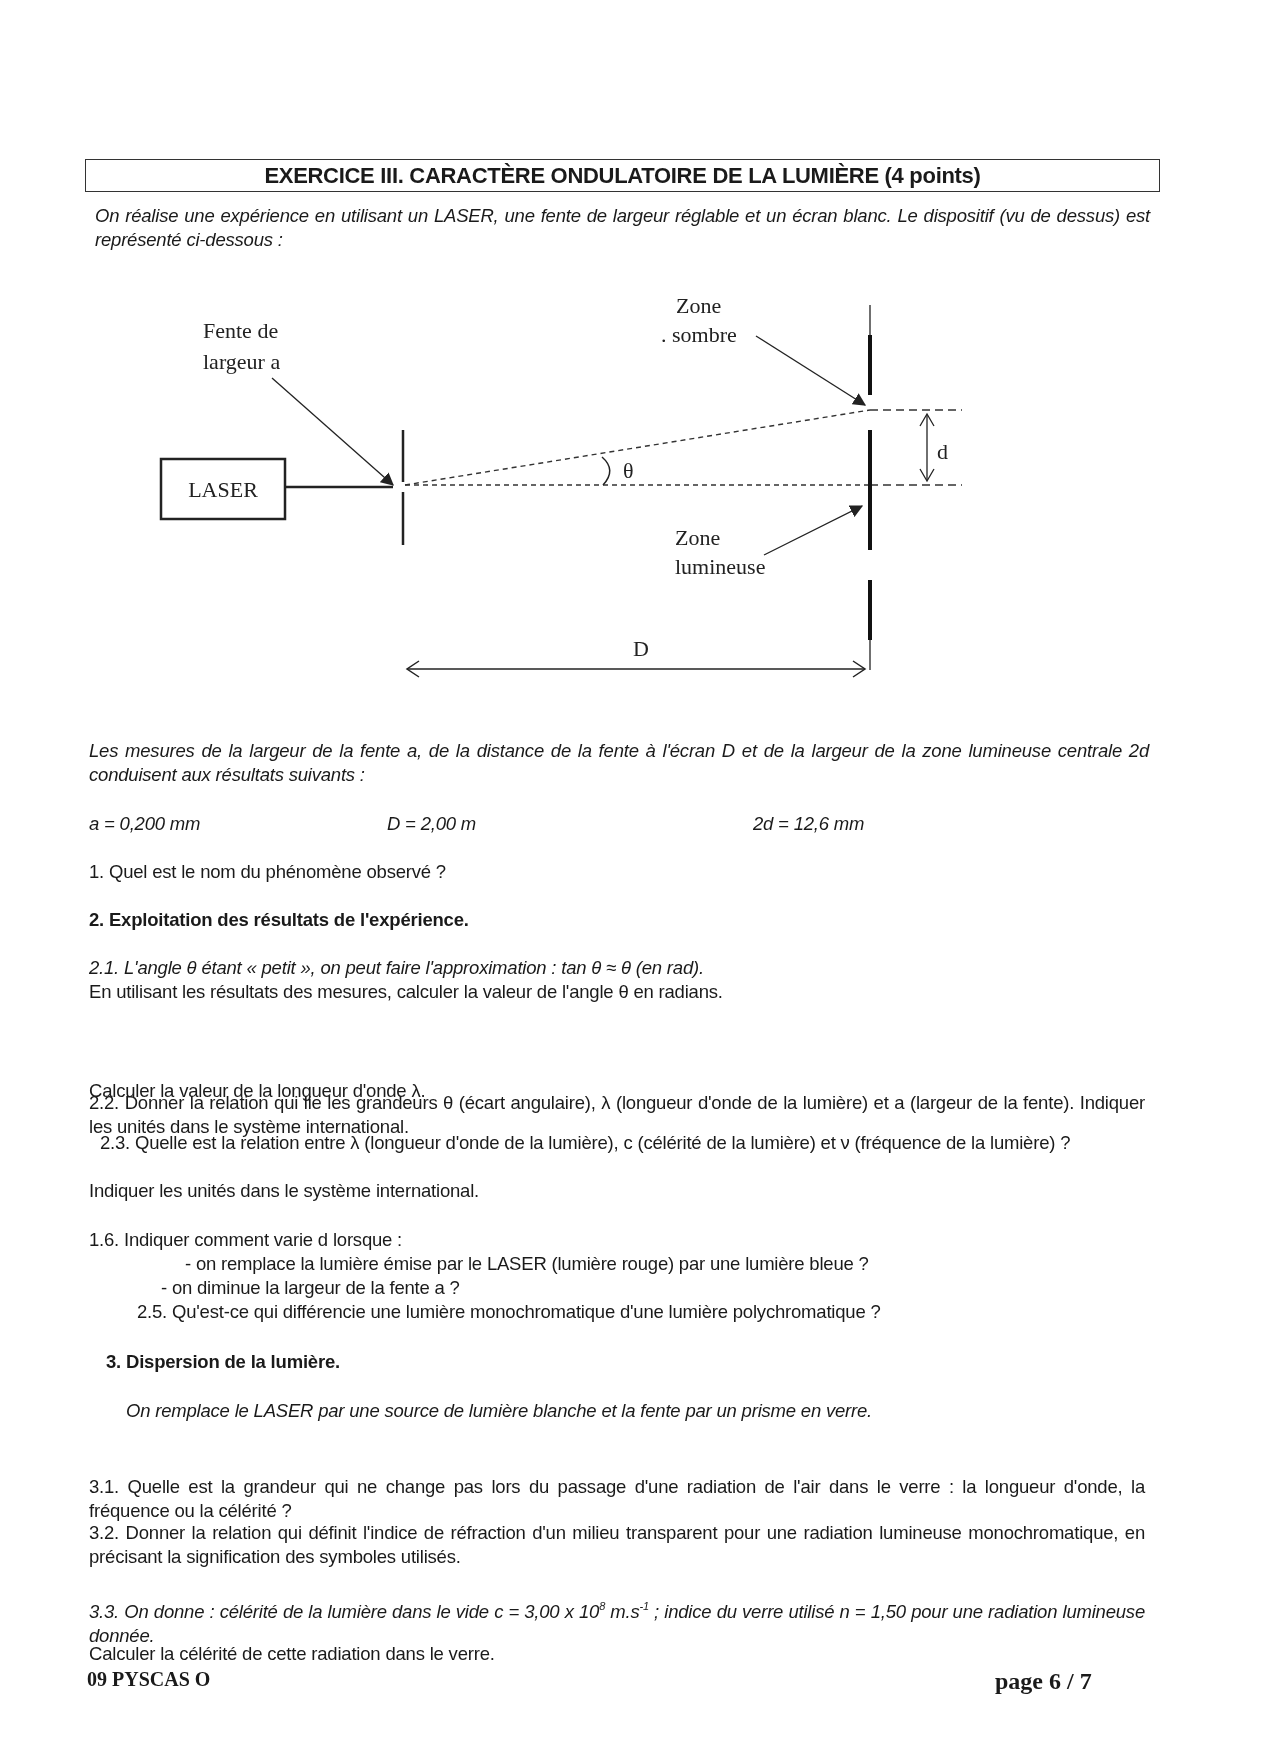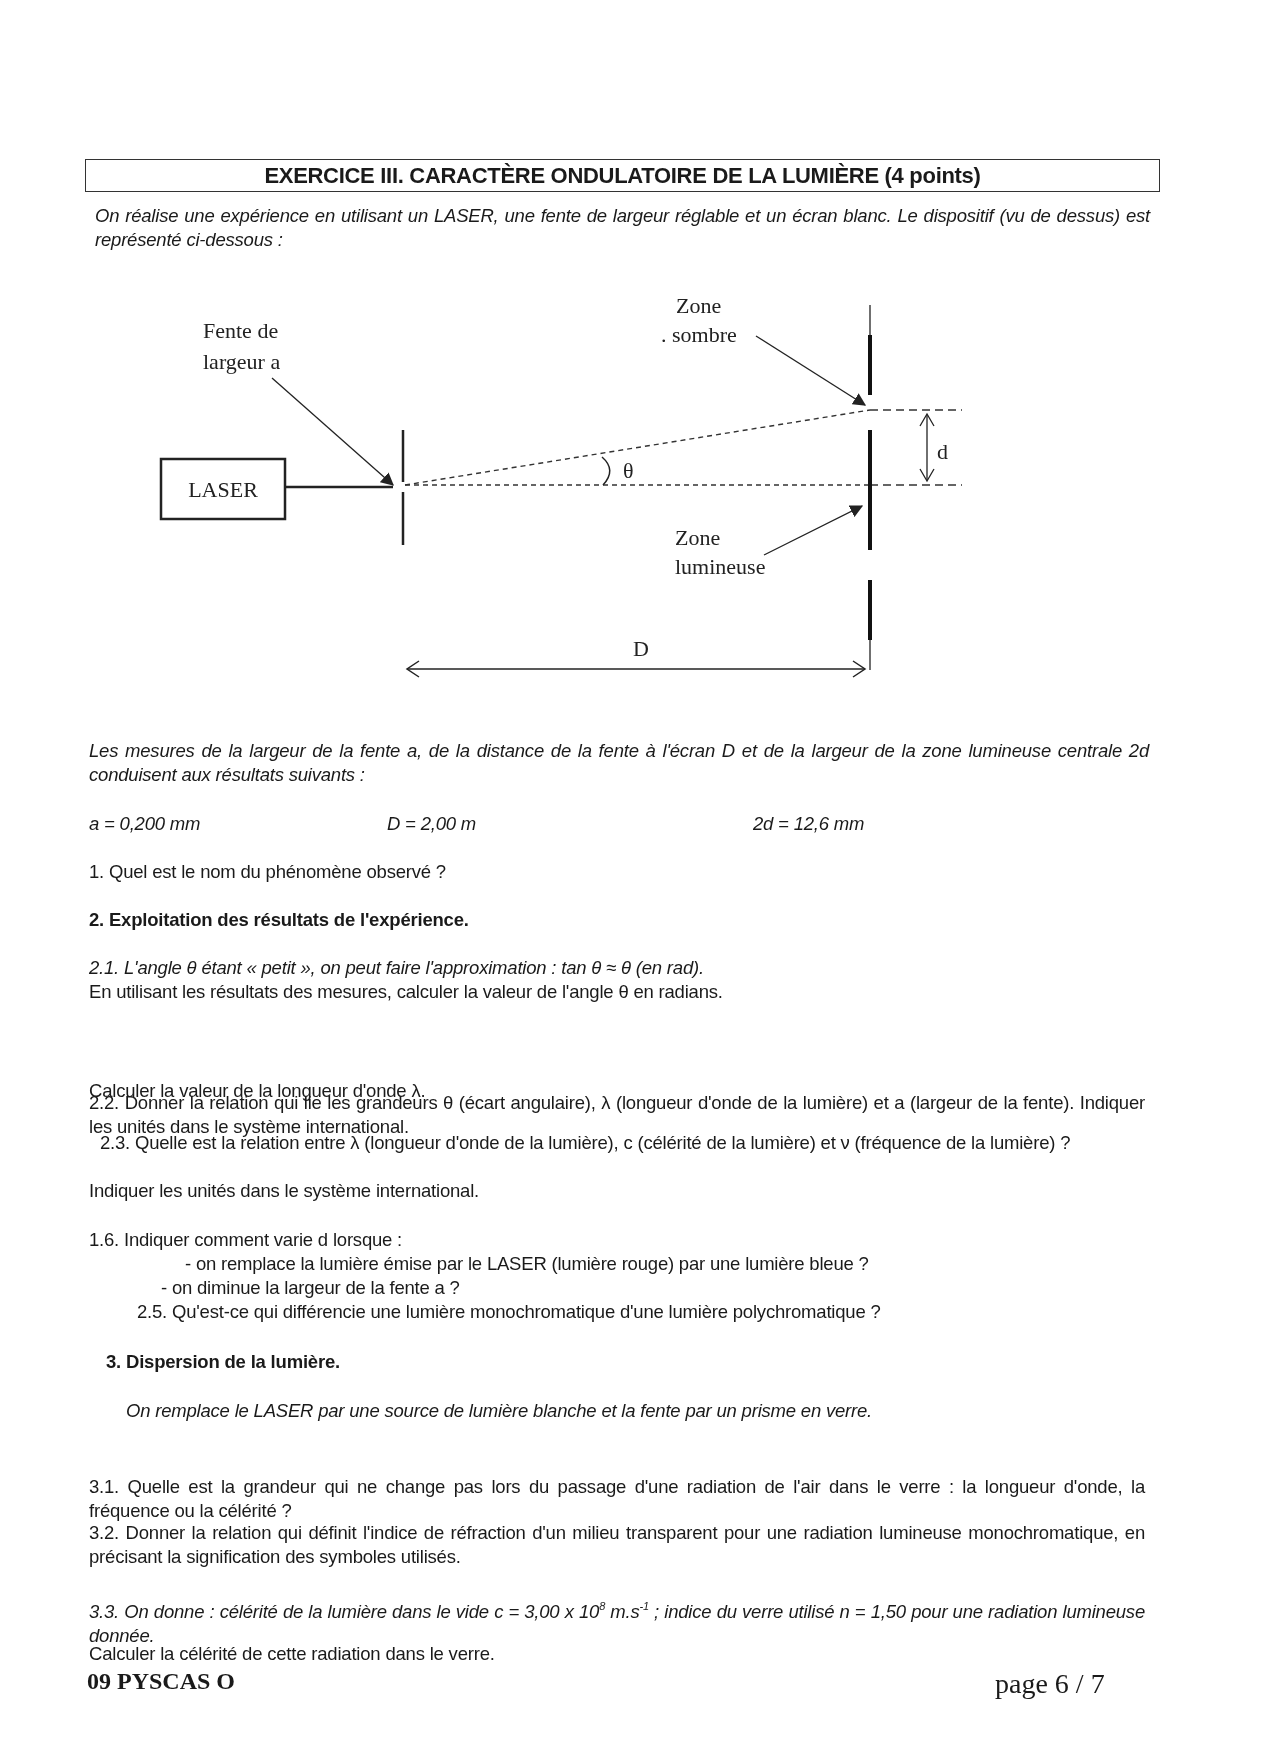--- a/index.html
+++ b/index.html
@@ -8,23 +8,23 @@
   .title-box { position: absolute; left: 85px; top: 119px; width: 1075px; height: 33px;
                border: 1.5px solid #333; box-sizing: border-box; text-align: center;
                font-weight: bold; font-size: 22px; line-height: 31px; letter-spacing: -0.3px; margin-top: 40px; }
   .p { position: absolute; font-size: 18.5px; line-height: 24px; letter-spacing: -0.2px; }
   .it { font-style: italic; }
   .b { font-weight: bold; }
   .justify { text-align: justify; }
   .diagram { position: absolute; left: 0; top: 270px; width: 1276px; height: 420px; }
   .diag-label { font-family: "Liberation Serif", serif; font-size: 22px; fill: #222; }
   .footer-left { position: absolute; left: 87px; top: 1668px; font-family: "Liberation Serif", serif;
-                 font-weight: bold; font-size: 24px; }
+                 font-weight: bold; font-size: 20px; }
   .footer-right { position: absolute; left: 995px; top: 1668px; font-family: "Liberation Serif", serif;
-                  font-weight: normal; font-size: 28px; }
+                  font-weight: bold; font-size: 24px; }
   sup { font-size: 11px; vertical-align: 8px; }
 </style>
 </head>
 <body>
 
 <div class="title-box">EXERCICE III.  CARACTÈRE ONDULATOIRE DE LA LUMIÈRE  (4 points)</div>
 
 <div class="p it justify" style="left:95px; top:204px; width:1055px;">On réalise une expérience en utilisant un LASER, une fente de largeur réglable et un écran blanc. Le dispositif (vu de dessus) est représenté ci-dessous :</div>
 
 <svg class="diagram" viewBox="0 270 1276 420" width="1276" height="420">

